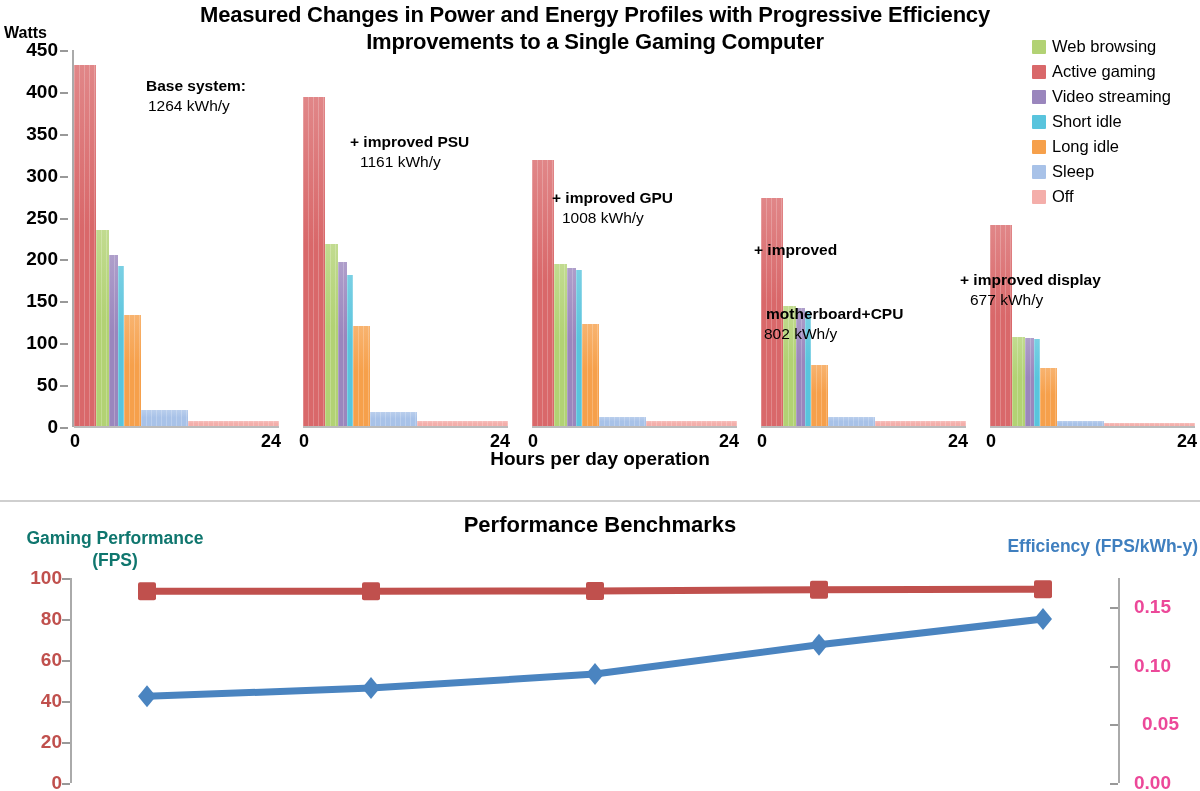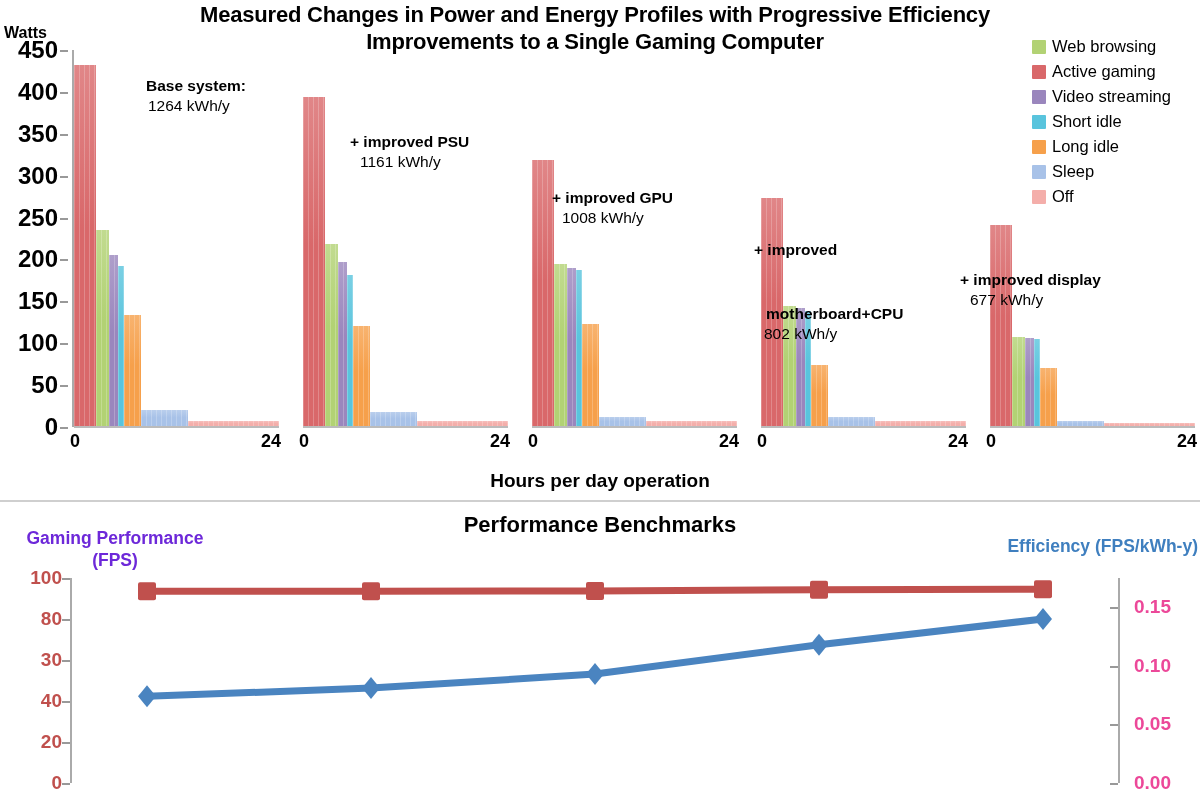--- a/index.html
+++ b/index.html
@@ -35,21 +35,21 @@
     left: 4px; top: 24px;
     font-size: 16px;
     font-weight: bold;
   }
 
   
   #top-yaxis { position: absolute; left: 0px; top: 46px; width: 80px; height: 380px; }
   .ytick {
     position: absolute;
     right: 22px;
-    font-size: 24px;
+    font-size: 19px;
     font-weight: bold;
     transform: translateY(-50%);
     white-space: nowrap;
   }
   .ytick-mark {
     position: absolute;
     right: 12px;
     width: 8px; height: 2px;
     background: #999999;
   }
@@ -129,21 +129,21 @@
   .legend-swatch {
     width: 14px; height: 14px;
     margin-right: 6px;
     flex: 0 0 auto;
     border-radius: 1px;
   }
   .legend-text { font-size: 16.5px; white-space: nowrap; }
 
   #hours-label {
     position: absolute;
-    left: 0; top: 470px; width: 1200px;
+    left: 0; top: 448px; width: 1200px;
     text-align: center;
     font-size: 19px;
     font-weight: bold;
   }
 
   
   #divider {
     position: absolute;
     left: 0; top: 500px;
     width: 1200px; height: 2px;
@@ -160,21 +160,21 @@
     font-size: 22px;
     font-weight: bold;
   }
   #left-axis-title {
     position: absolute;
     left: 6px; top: 28px; width: 218px;
     text-align: center;
     font-size: 17.5px;
     font-weight: bold;
     line-height: 1.25;
-    color: #6d28d9;
+    color: #0f766e;
   }
   #right-axis-title {
     position: absolute;
     right: 2px; top: 36px;
     font-size: 17.5px;
     font-weight: bold;
     color: #3f7fbf;
     white-space: nowrap;
   }
   #bot-left-axisline {
@@ -410,29 +410,29 @@
         <polygon points="595 163.05714285714285 604 174.05714285714285 595 185.05714285714285 586 174.05714285714285" fill="#4a84c0"></polygon>
         <polygon points="819 133.77142857142857 828 144.77142857142857 819 155.77142857142857 810 144.77142857142857" fill="#4a84c0"></polygon>
         <polygon points="1043 107.99999999999997 1052 118.99999999999997 1043 129.99999999999997 1034 118.99999999999997" fill="#4a84c0"></polygon>
       </svg>
   <div class="lytick" style="top: 283px;">0</div>
       <div class="lytick-mark" style="top: 283px;"></div>
       <div class="lytick" style="top: 242px;">20</div>
       <div class="lytick-mark" style="top: 242px;"></div>
       <div class="lytick" style="top: 201px;">40</div>
       <div class="lytick-mark" style="top: 201px;"></div>
-      <div class="lytick" style="top: 160px;">30</div>
+      <div class="lytick" style="top: 160px;">60</div>
       <div class="lytick-mark" style="top: 160px;"></div>
       <div class="lytick" style="top: 119px;">80</div>
       <div class="lytick-mark" style="top: 119px;"></div>
       <div class="lytick" style="top: 78px;">100</div>
       <div class="lytick-mark" style="top: 78px;"></div>
       <div class="rytick" style="top: 283px;">0.00</div>
       <div class="rytick-mark" style="top: 283px;"></div>
-      <div class="rytick" style="top: 224.429px;">0.05</div>
+      <div class="rytick" style="top: 224.429px; margin-left: 8px;">0.05</div>
       <div class="rytick-mark" style="top: 224.429px;"></div>
       <div class="rytick" style="top: 165.857px;">0.10</div>
       <div class="rytick-mark" style="top: 165.857px;"></div>
       <div class="rytick" style="top: 107.286px;">0.15</div>
       <div class="rytick-mark" style="top: 107.286px;"></div>
     </div>
 
 </div>
 
 </body></html>

